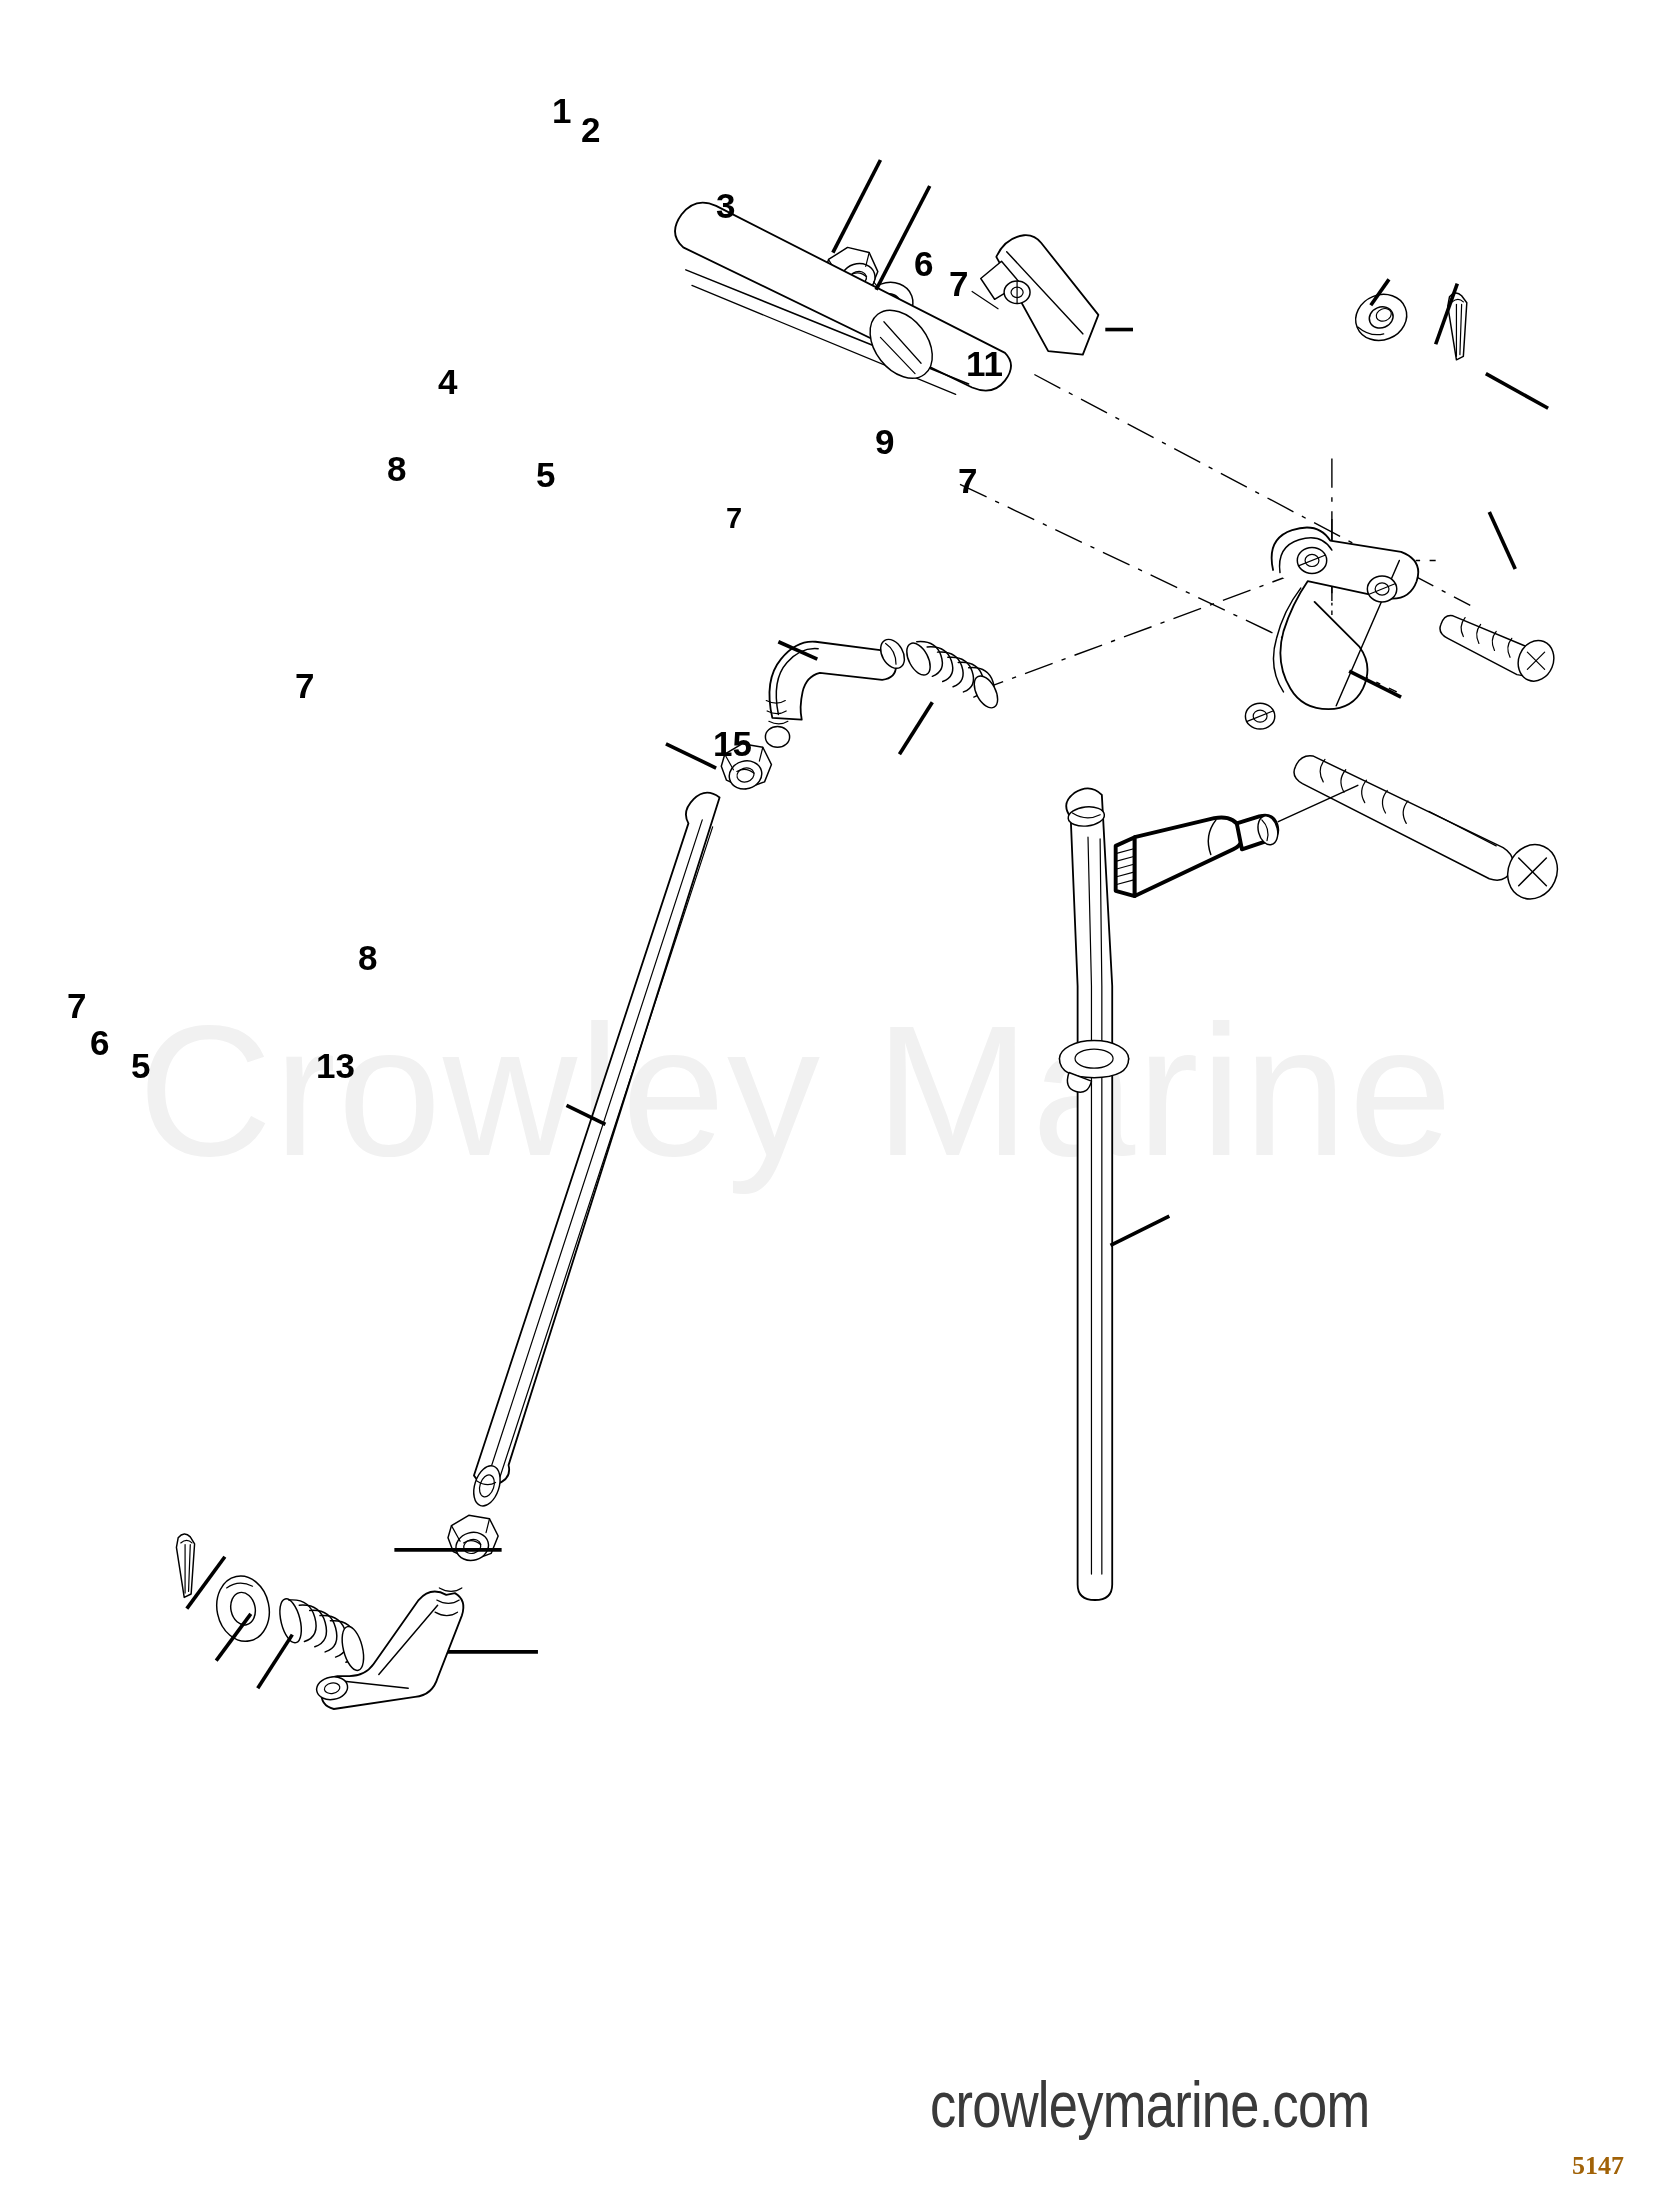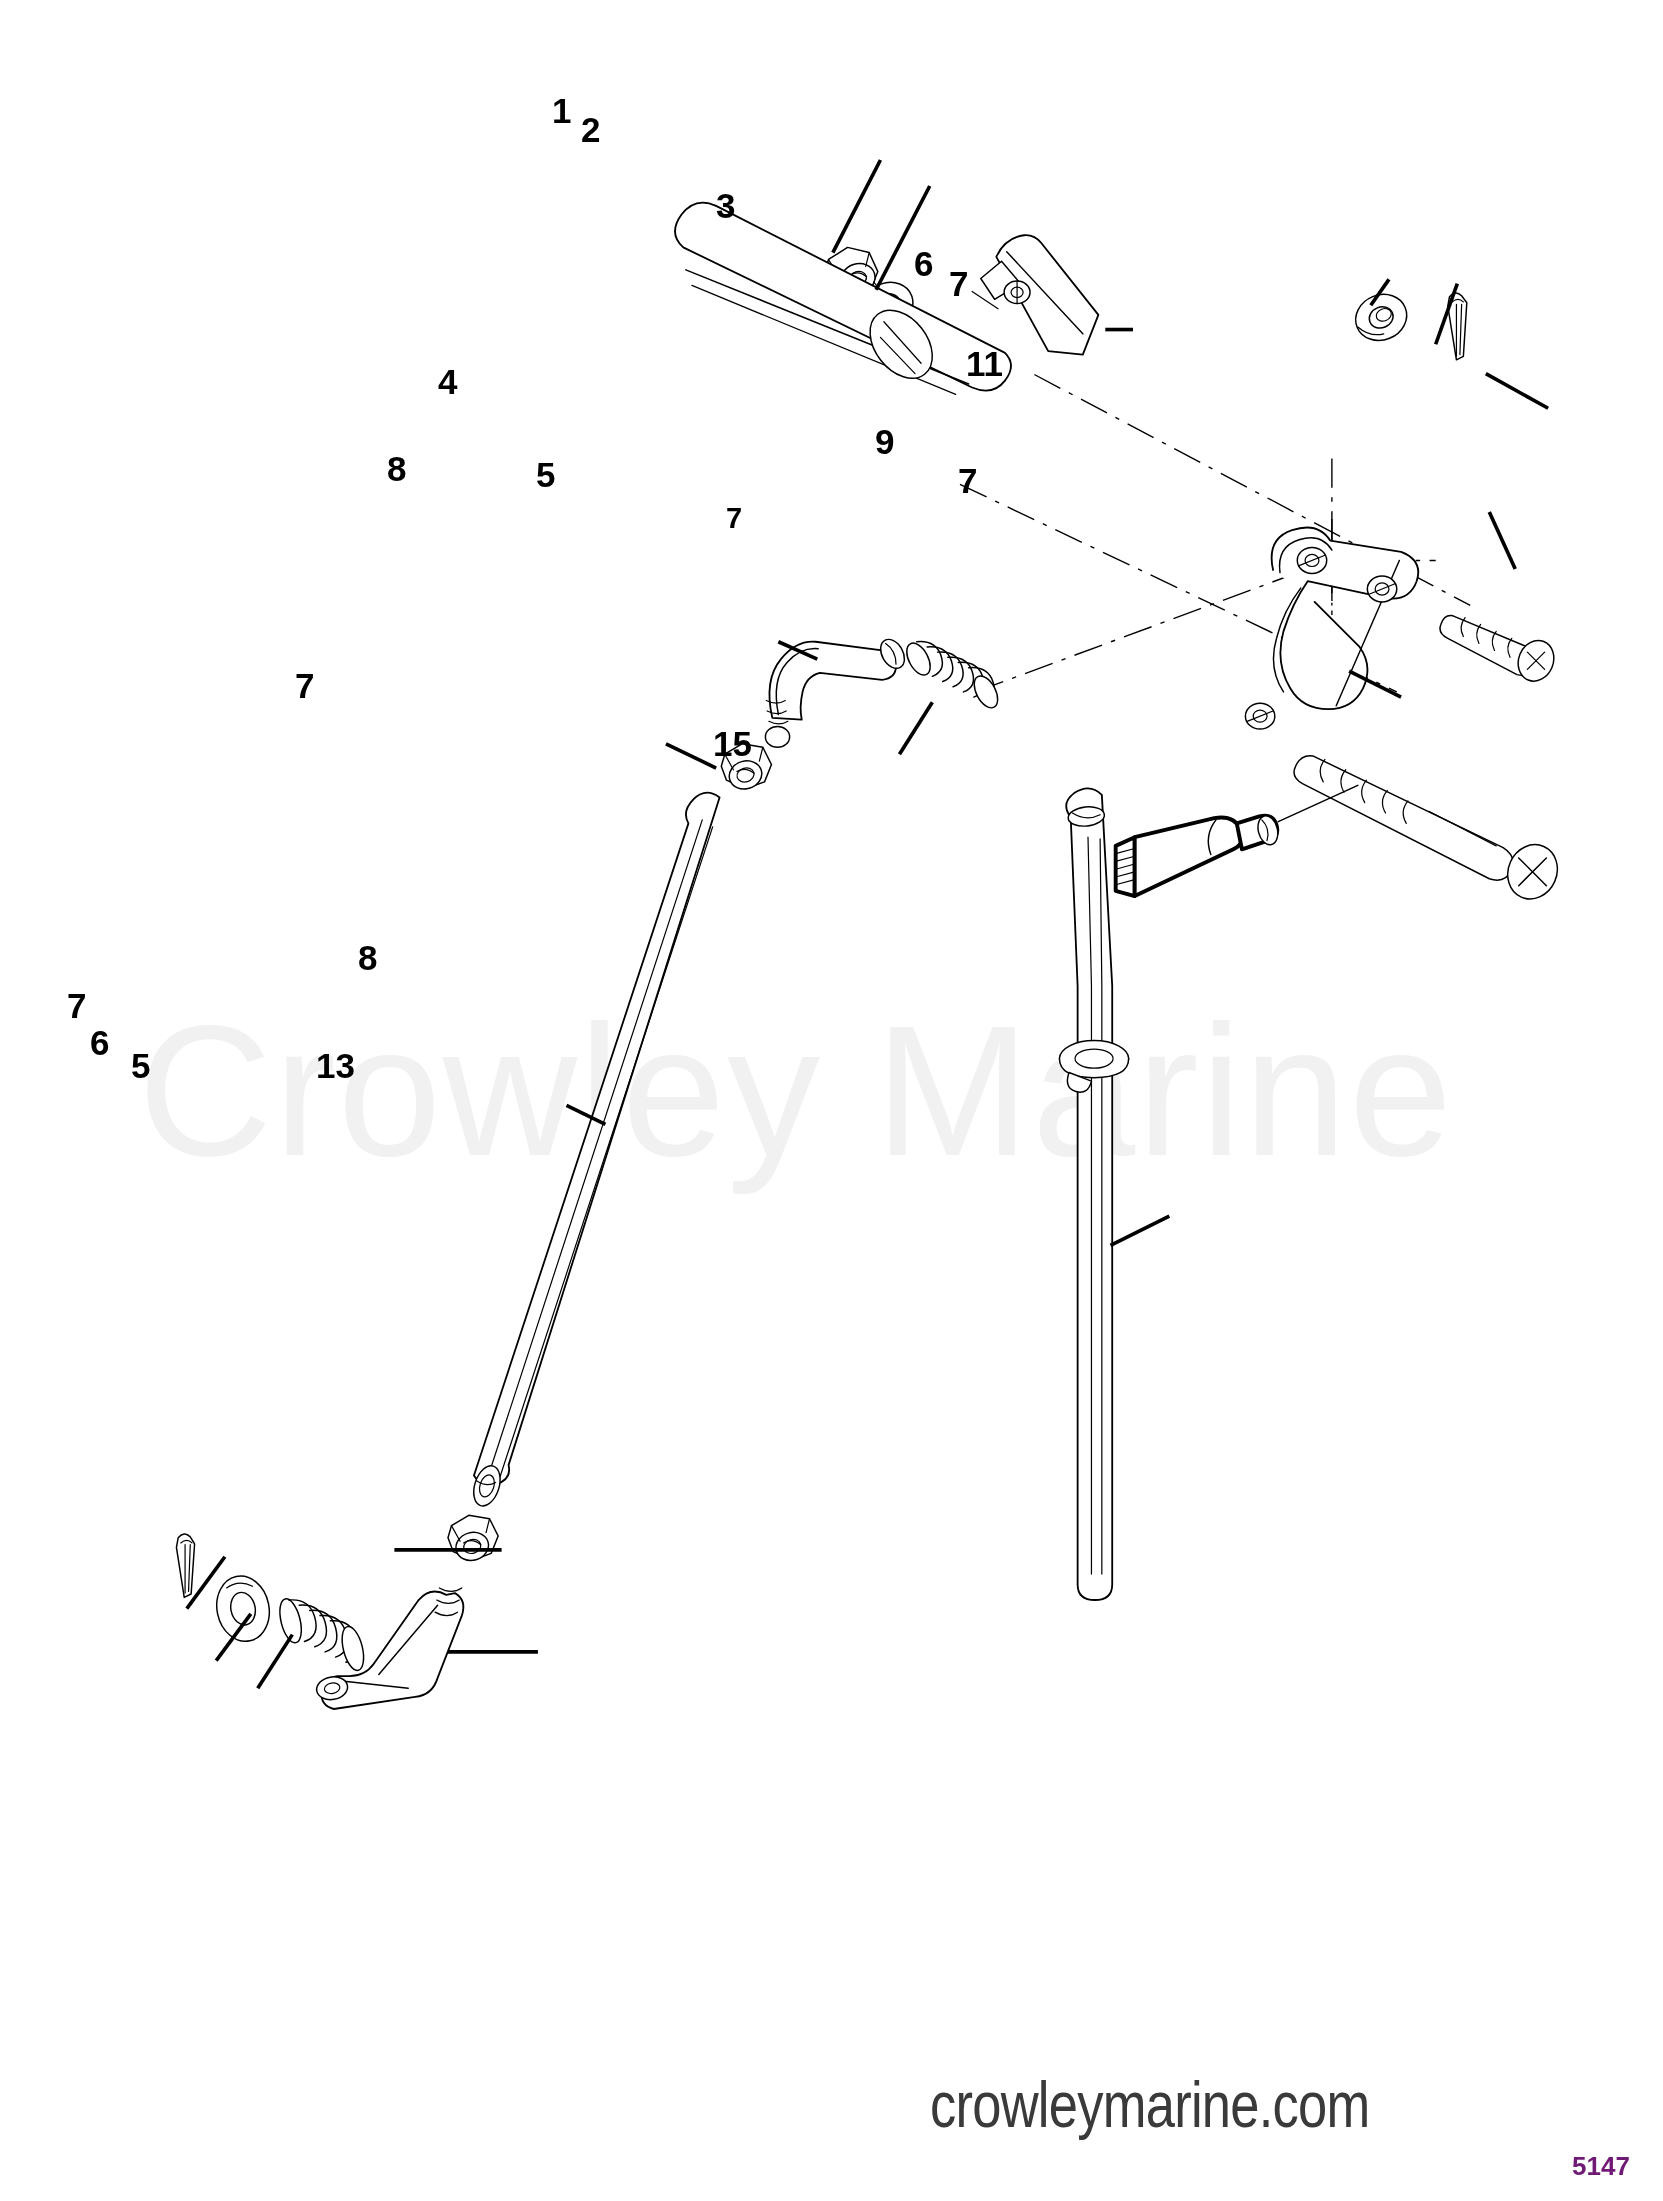--- a/index.html
+++ b/index.html
@@ -56,22 +56,22 @@
     font-size:64px;
     color:#3a3a3a;
     letter-spacing:-0.9px;
     transform:scaleX(0.82);
     transform-origin:left top;
     white-space:nowrap;
   }
   .fignum{
     position:absolute;z-index:4;
     left:1572px;top:2151px;
-    font-family:Liberation Sans, sans-serif;
-    font-size:26px;font-weight:bold;color:#701a75;
+    font-family:Liberation Serif, serif;
+    font-size:26px;font-weight:bold;color:#a16207;
     letter-spacing:0px;
     white-space:nowrap;
     text-align:right;
   }
 </style>
 </head>
 <body>
 
 <div id="stage">
 

